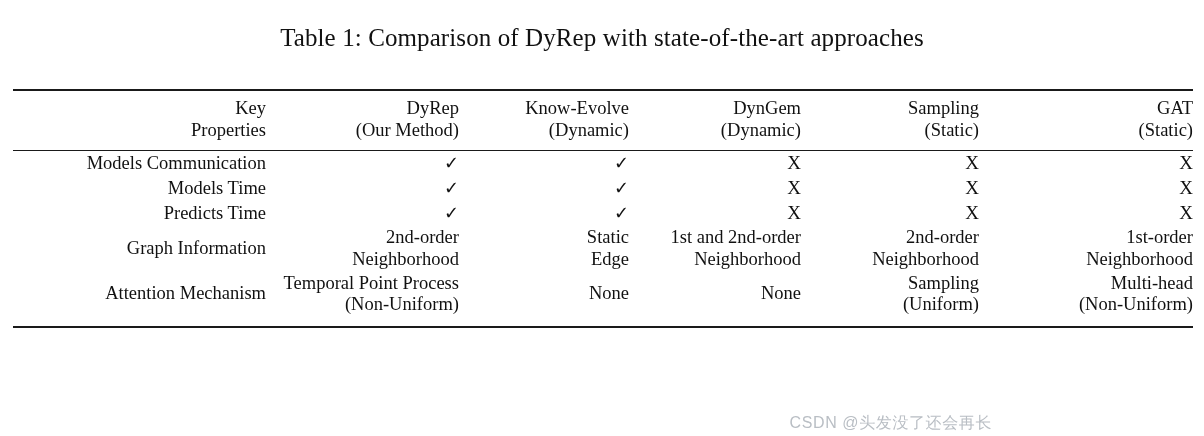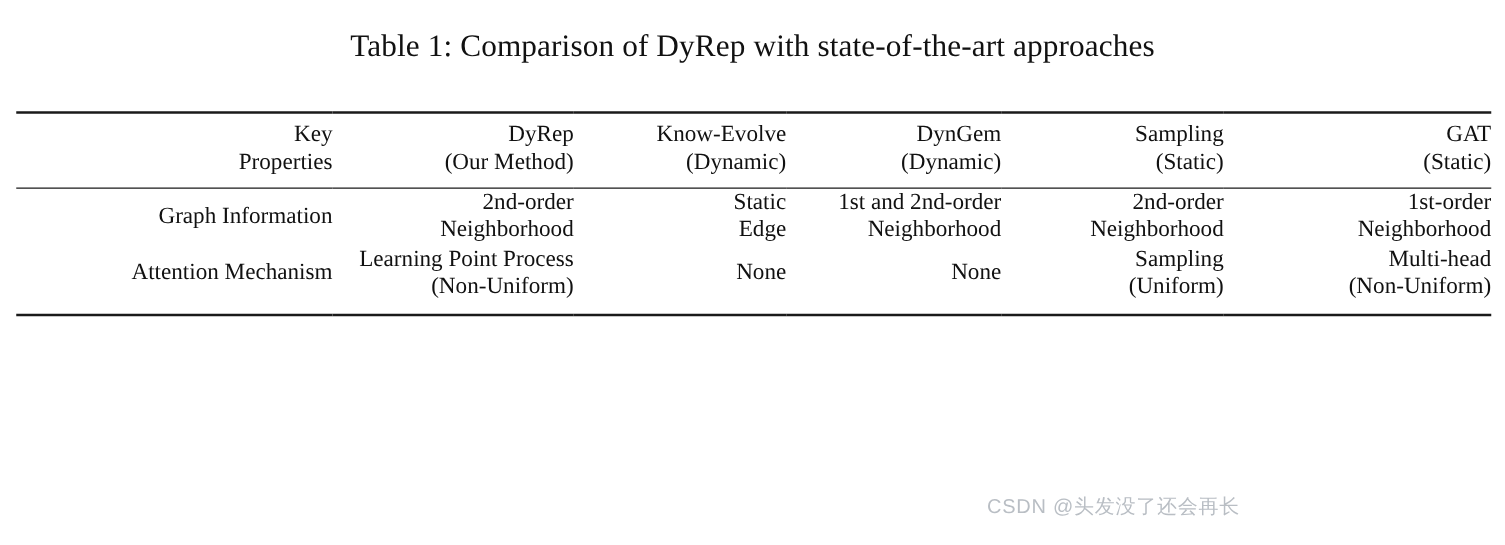--- a/index.html
+++ b/index.html
@@ -90,21 +90,21 @@
   .sub { display: block; }
   .mark {
     font-size: 19px;
     line-height: 1;
   }
   .mark.check { font-size: 18px; }
   .spacer-row td { height: 6px; }
   .watermark {
     position: absolute;
     right: 12px;
-    bottom: 20px;
+    bottom: 2px;
     font-family: "Liberation Sans", "DejaVu Sans", sans-serif;
     font-size: 16px;
     color: #b9bec4;
     letter-spacing: 0.6px;
     white-space: nowrap;
     pointer-events: none;
   }
 </style>
 </head>
 <body>
@@ -153,23 +153,47 @@
             <span class="hline">GAT</span>
             <span class="hline">(Static)</span>
           </td>
         </tr>
 
         <tr class="rule-mid">
           <td colspan="6"></td>
         </tr>
 
 
-
-
-
+        <tr class="mark-row">
+          <td>Models Communication</td>
+          <td><span class="mark check">✓</span></td>
+          <td><span class="mark check">✓</span></td>
+          <td><span class="mark">X</span></td>
+          <td><span class="mark">X</span></td>
+          <td><span class="mark">X</span></td>
+        </tr>
+
+        <tr class="mark-row">
+          <td>Models Time</td>
+          <td><span class="mark check">✓</span></td>
+          <td><span class="mark check">✓</span></td>
+          <td><span class="mark">X</span></td>
+          <td><span class="mark">X</span></td>
+          <td><span class="mark">X</span></td>
+        </tr>
+
+
+        <tr class="mark-row">
+          <td>Predicts Time</td>
+          <td><span class="mark check">✓</span></td>
+          <td><span class="mark check">✓</span></td>
+          <td><span class="mark">X</span></td>
+          <td><span class="mark">X</span></td>
+          <td><span class="mark">X</span></td>
+        </tr>
 
         <tr class="text-row">
           <td>Graph Information</td>
           <td>
             <span class="sub">2nd-order</span>
             <span class="sub">Neighborhood</span>
           </td>
           <td>
             <span class="sub">Static</span>
             <span class="sub">Edge</span>
@@ -184,21 +208,21 @@
           </td>
           <td>
             <span class="sub">1st-order</span>
             <span class="sub">Neighborhood</span>
           </td>
         </tr>
 
         <tr class="text-row">
           <td>Attention Mechanism</td>
           <td>
-            <span class="sub">Learning Point Process</span>
+            <span class="sub">Temporal Point Process</span>
             <span class="sub">(Non-Uniform)</span>
           </td>
           <td>
             <span class="sub">None</span>
             <span class="sub"></span>
           </td>
           <td>
             <span class="sub">None</span>
             <span class="sub"></span>
           </td>

